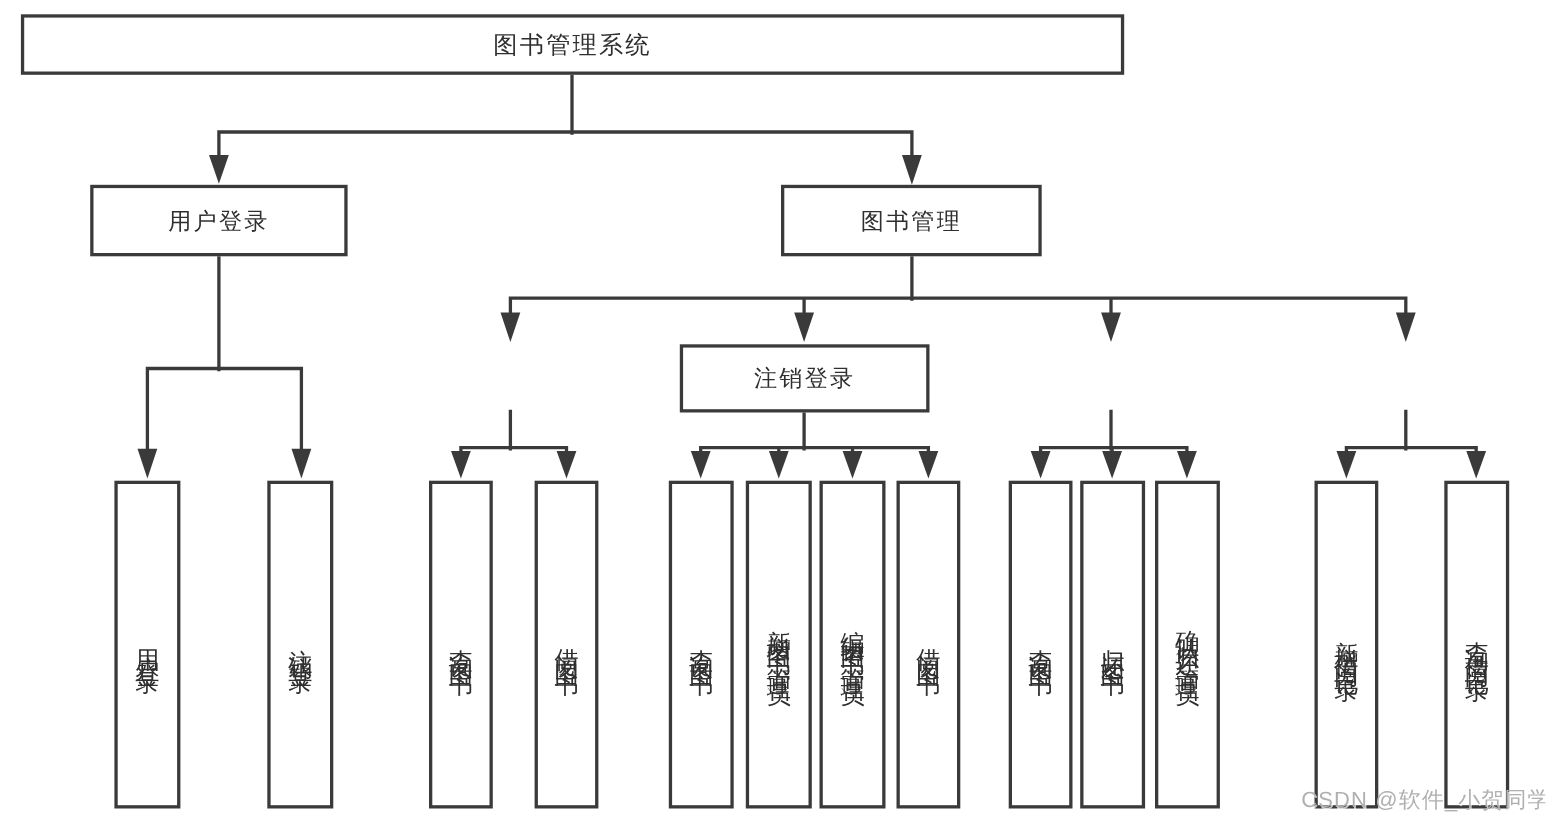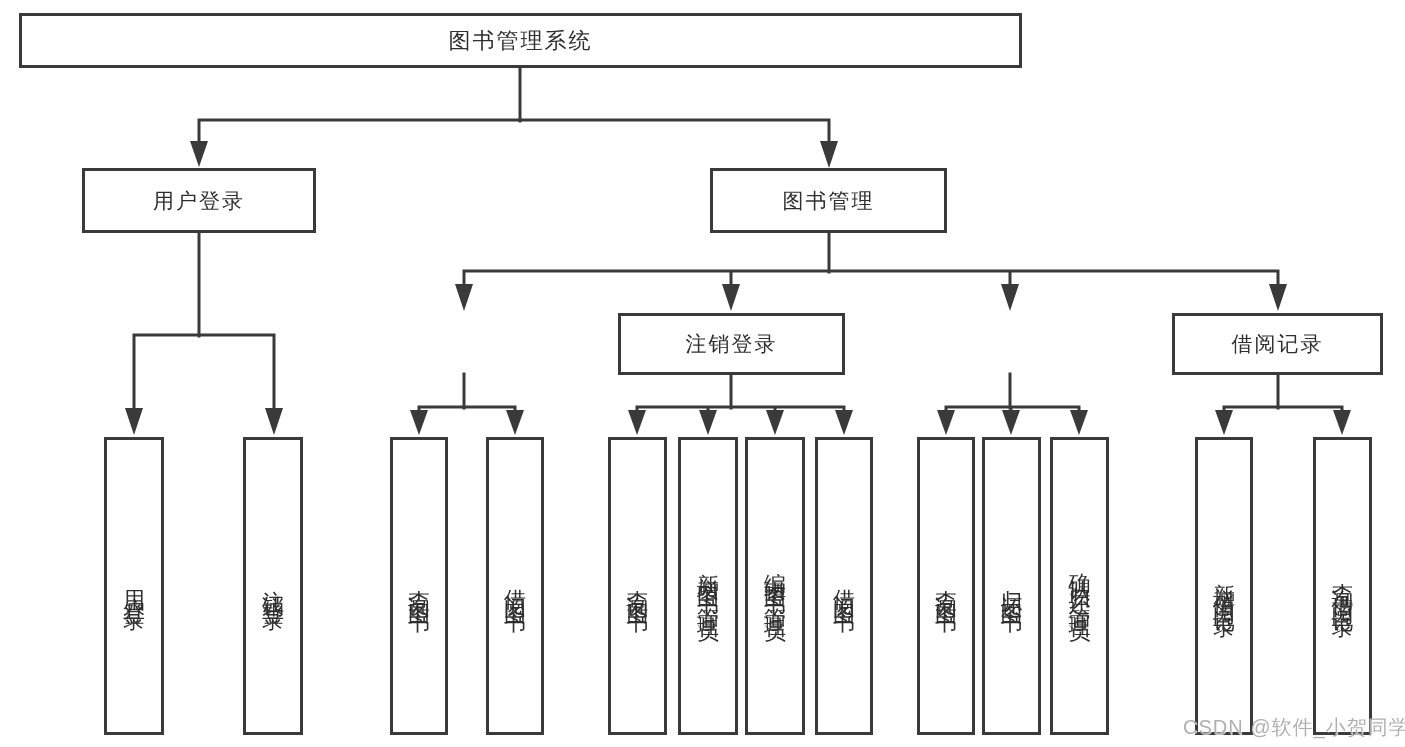--- a/index.html
+++ b/index.html
@@ -73,23 +73,20 @@
   <div class="box hbox" style="left:82px;top:168px;width:234px;height:65px">
     <span>用户登录</span>
   </div>
   <div class="box hbox" style="left:710px;top:168px;width:237px;height:65px">
     <span>图书管理</span>
   </div>
 
   <div class="box hbox" style="left:618px;top:313px;width:227px;height:62px">
     <span>注销登录</span>
   </div>
-  <div class="box hbox" style="left:1172px;top:313px;width:211px;height:62px">
-    <span>借阅记录</span>
-  </div>
 
   <div class="box leaf" style="left:104px;width:60px">
     <span class="vtext">用户登录</span>
   </div>
   <div class="box leaf" style="left:243px;width:60px">
     <span class="vtext">注销登录</span>
   </div>
   <div class="box leaf" style="left:390px;width:58px">
     <span class="vtext">查询图书</span>
   </div>

